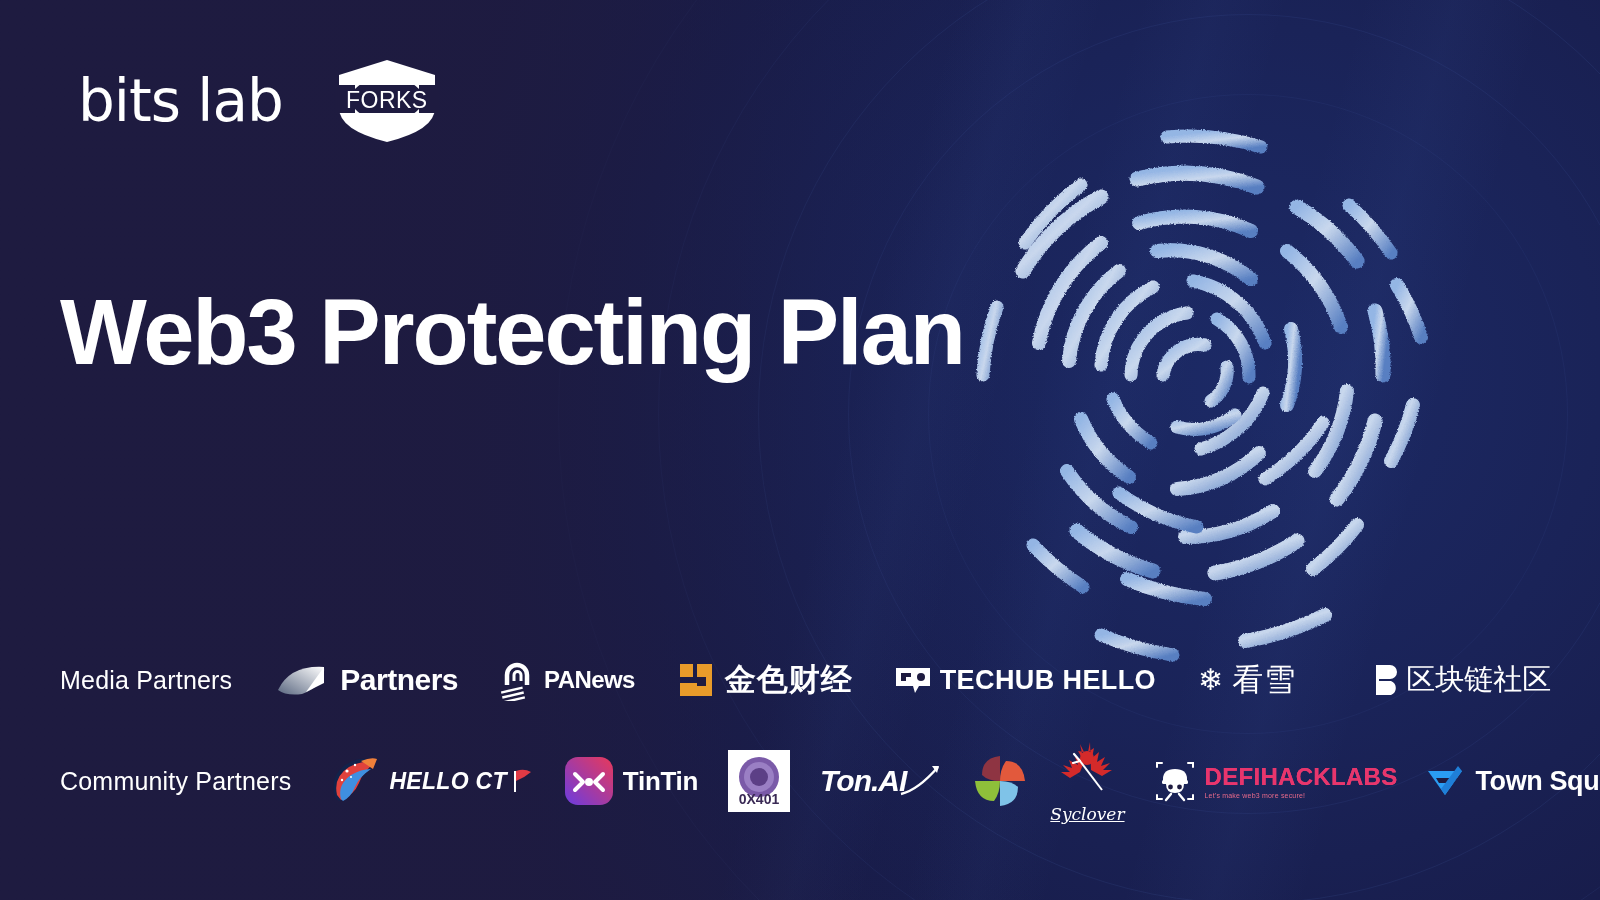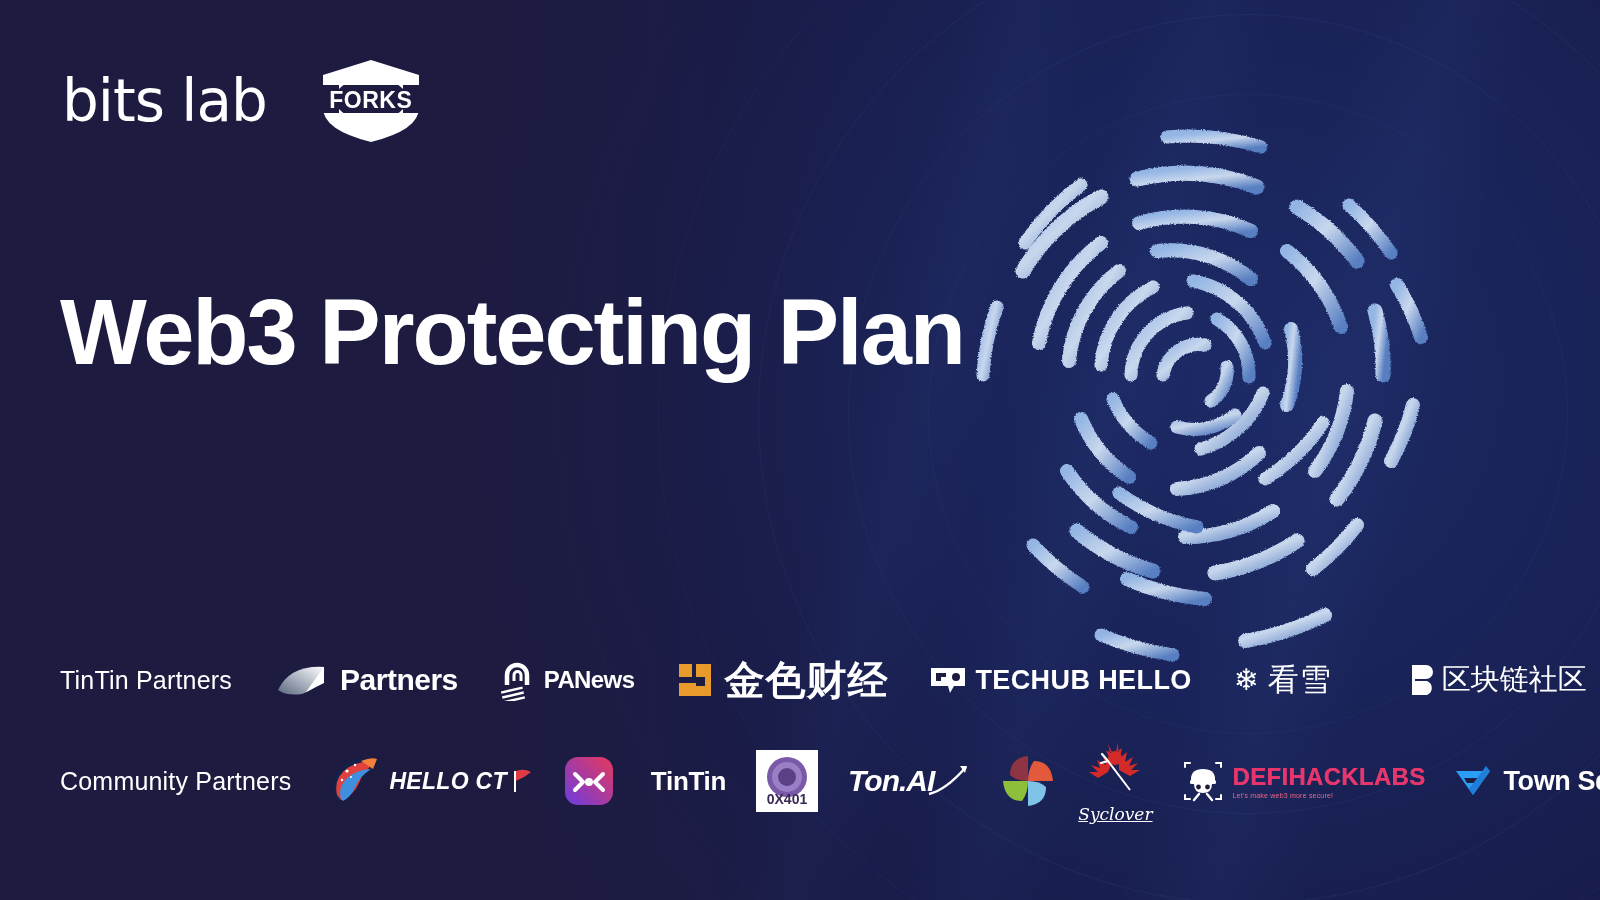--- a/index.html
+++ b/index.html
@@ -35,30 +35,30 @@
   }
 
   
   #fingerprint {
     position:absolute; left:905px; top:75px; width:575px; height:590px;
     opacity:0.97;
   }
   #fingerprint svg { width:100%; height:100%; display:block; }
 
   
-  #logo-row { position:absolute; left:62px; top:58px; display:flex; align-items:center; gap:52px; }
+  #logo-row { position:absolute; left:78px; top:58px; display:flex; align-items:center; gap:52px; }
   #bitslab-logo {
     font-size:58px; color:#fff; letter-spacing:-1px; line-height:1;
     font-weight:400; font-family:"DejaVu Sans", sans-serif;
   }
   #forks-logo { position:relative; width:104px; height:86px; }
   #forks-logo .shield { position:absolute; inset:0; }
   #forks-logo .fk-text {
     position:absolute; left:0; right:0; top:29px;
-    text-align:center; font-size:23px; font-weight:bold; color:#1e1b40;
+    text-align:center; font-size:23px; font-weight:normal; color:#1e1b40;
     letter-spacing:0.5px; font-family:"Liberation Sans", sans-serif;
   }
 
   
   #headline { position:absolute; left:60px; top:284px; }
   #title {
     font-size:92px; font-weight:bold; color:#ffffff;
     letter-spacing:-2px; line-height:1.05;
     font-family:"Liberation Sans", sans-serif;
   }
@@ -81,32 +81,32 @@
   .logo-item { display:flex; align-items:center; white-space:nowrap; }
   .logo-mark { display:flex; align-items:center; justify-content:center; flex:none; }
   .logo-text { color:#fff; font-weight:bold; white-space:nowrap; }
 
   
   #m-techflow { margin-left:44px; }
   #m-techflow .logo-text { font-size:30px; letter-spacing:-0.5px; }
   #m-panews { margin-left:42px; }
   #m-panews .logo-text { font-size:24px; letter-spacing:-0.6px; }
   #m-jinse { margin-left:44px; }
-  #m-jinse .logo-text { font-size:40px; font-family:"DejaVu Sans", sans-serif; letter-spacing:1px;text-align:center; }
+  #m-jinse .logo-text { font-size:31px; font-family:"DejaVu Sans", sans-serif; letter-spacing:1px;text-align:center; }
   #m-techub { margin-left:42px; }
   #m-techub .logo-text { font-size:27px; letter-spacing:0.4px; }
   #m-kanxue { margin-left:42px; }
   #m-kanxue .logo-text { font-size:31px; font-family:"DejaVu Sans", sans-serif; letter-spacing:1px; font-weight:normal; }
   #m-chain { margin-left:40px;padding-left:40px; }
   #m-chain .logo-text { font-size:29px; font-family:"DejaVu Sans", sans-serif; letter-spacing:0px; font-weight:normal; }
 
   
   #c-helloct { margin-left:36px; }
   #c-helloct .logo-text { font-size:23px; font-style:italic; letter-spacing:0.3px; }
-  #c-tintin { margin-left:32px;gap:28px; }
+  #c-tintin { margin-left:32px; }
   #c-tintin .logo-text { font-size:26px; letter-spacing:-0.3px; }
   #c-0x401 { margin-left:30px; }
   #c-tonai { margin-left:30px; }
   #c-tonai .logo-text { font-size:30px; font-style:italic; letter-spacing:-1px; }
   #c-pinwheel { margin-left:32px; }
   #c-syclover { margin-left:22px; }
   #c-defihacklabs { margin-left:28px; }
   #c-townsquare { margin-left:28px; }
   #c-townsquare .logo-text { font-size:27px; letter-spacing:-0.4px; }
 
@@ -218,21 +218,21 @@
     </svg>
     <div class="fk-text" style="color:#ffffff;">FORKS</div>
   </div>
 </div>
 
 <div id="headline">
   <div id="title">Web3 Protecting Plan</div>
 </div>
 
 <div class="partner-row" id="media-row">
-  <div class="row-label">TinTin Partners</div>
+  <div class="row-label">Media Partners</div>
 
   <div class="logos">
 
     <div class="logo-item" id="m-techflow">
       <span class="logo-mark" style="margin-right:12px;">
         <svg width="52" height="34" viewBox="0 0 52 34">
           <defs>
               <linearGradient id="tfg" x1="0" y1="1" x2="1" y2="0">
             <stop offset="0%" stop-color="#5a6780"></stop>
                 <stop offset="100%" stop-color="#ffffff"></stop>

